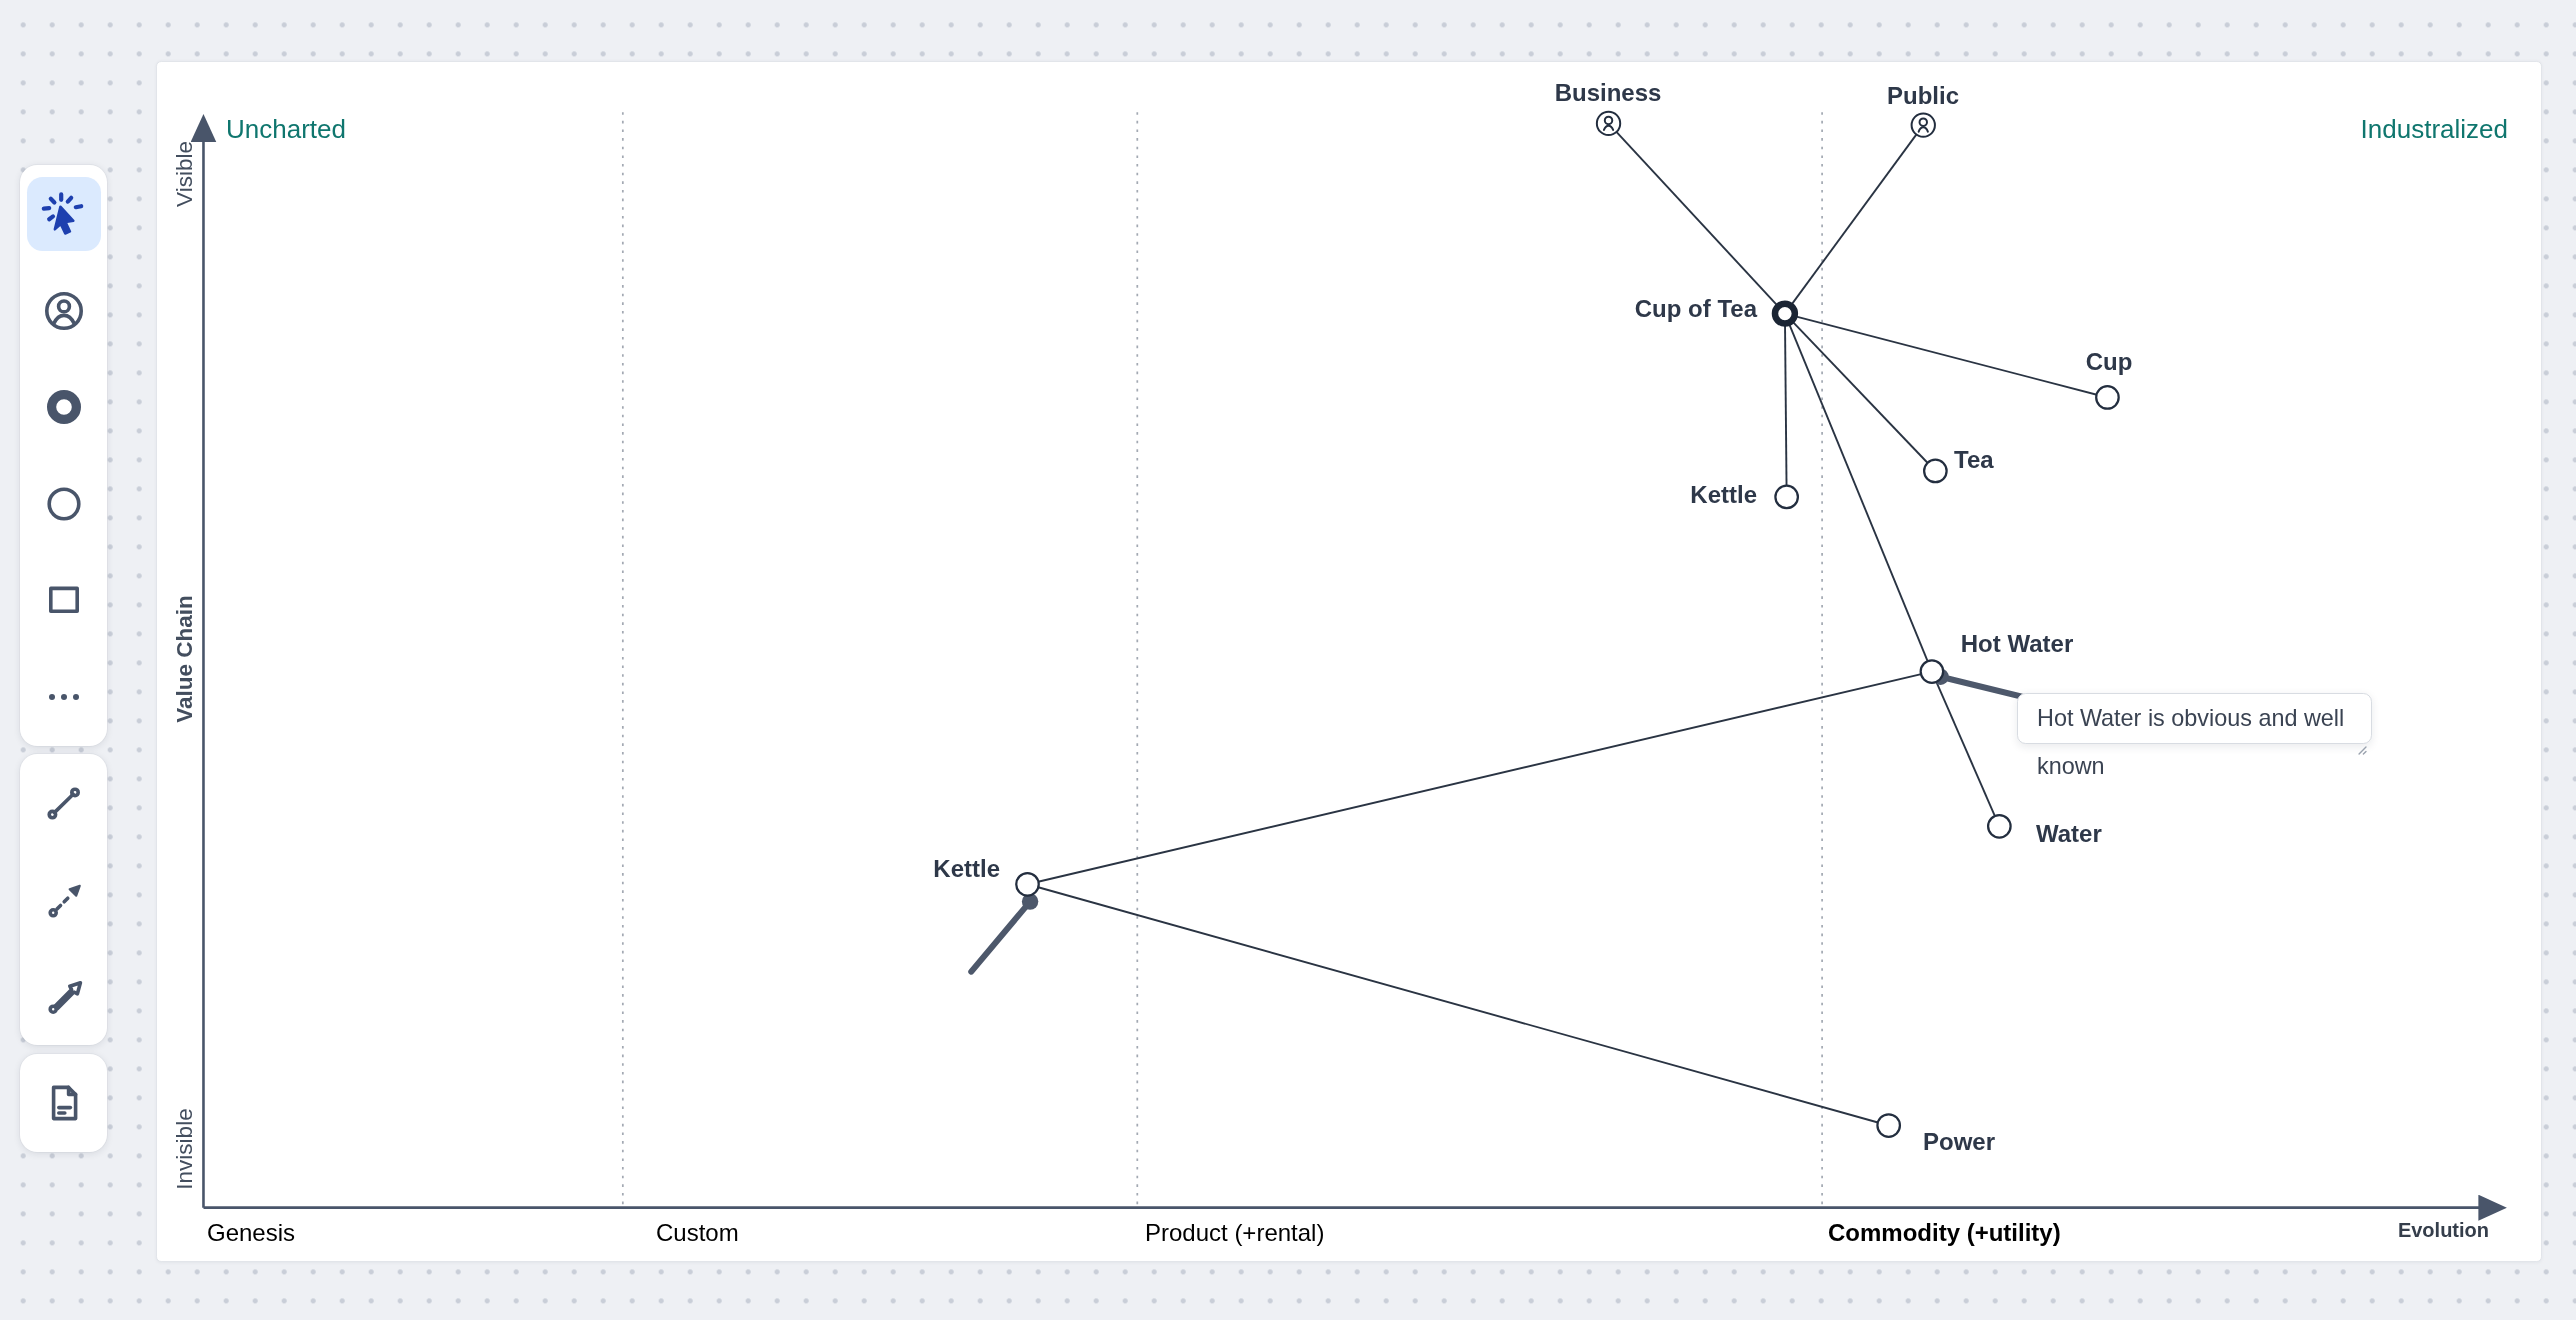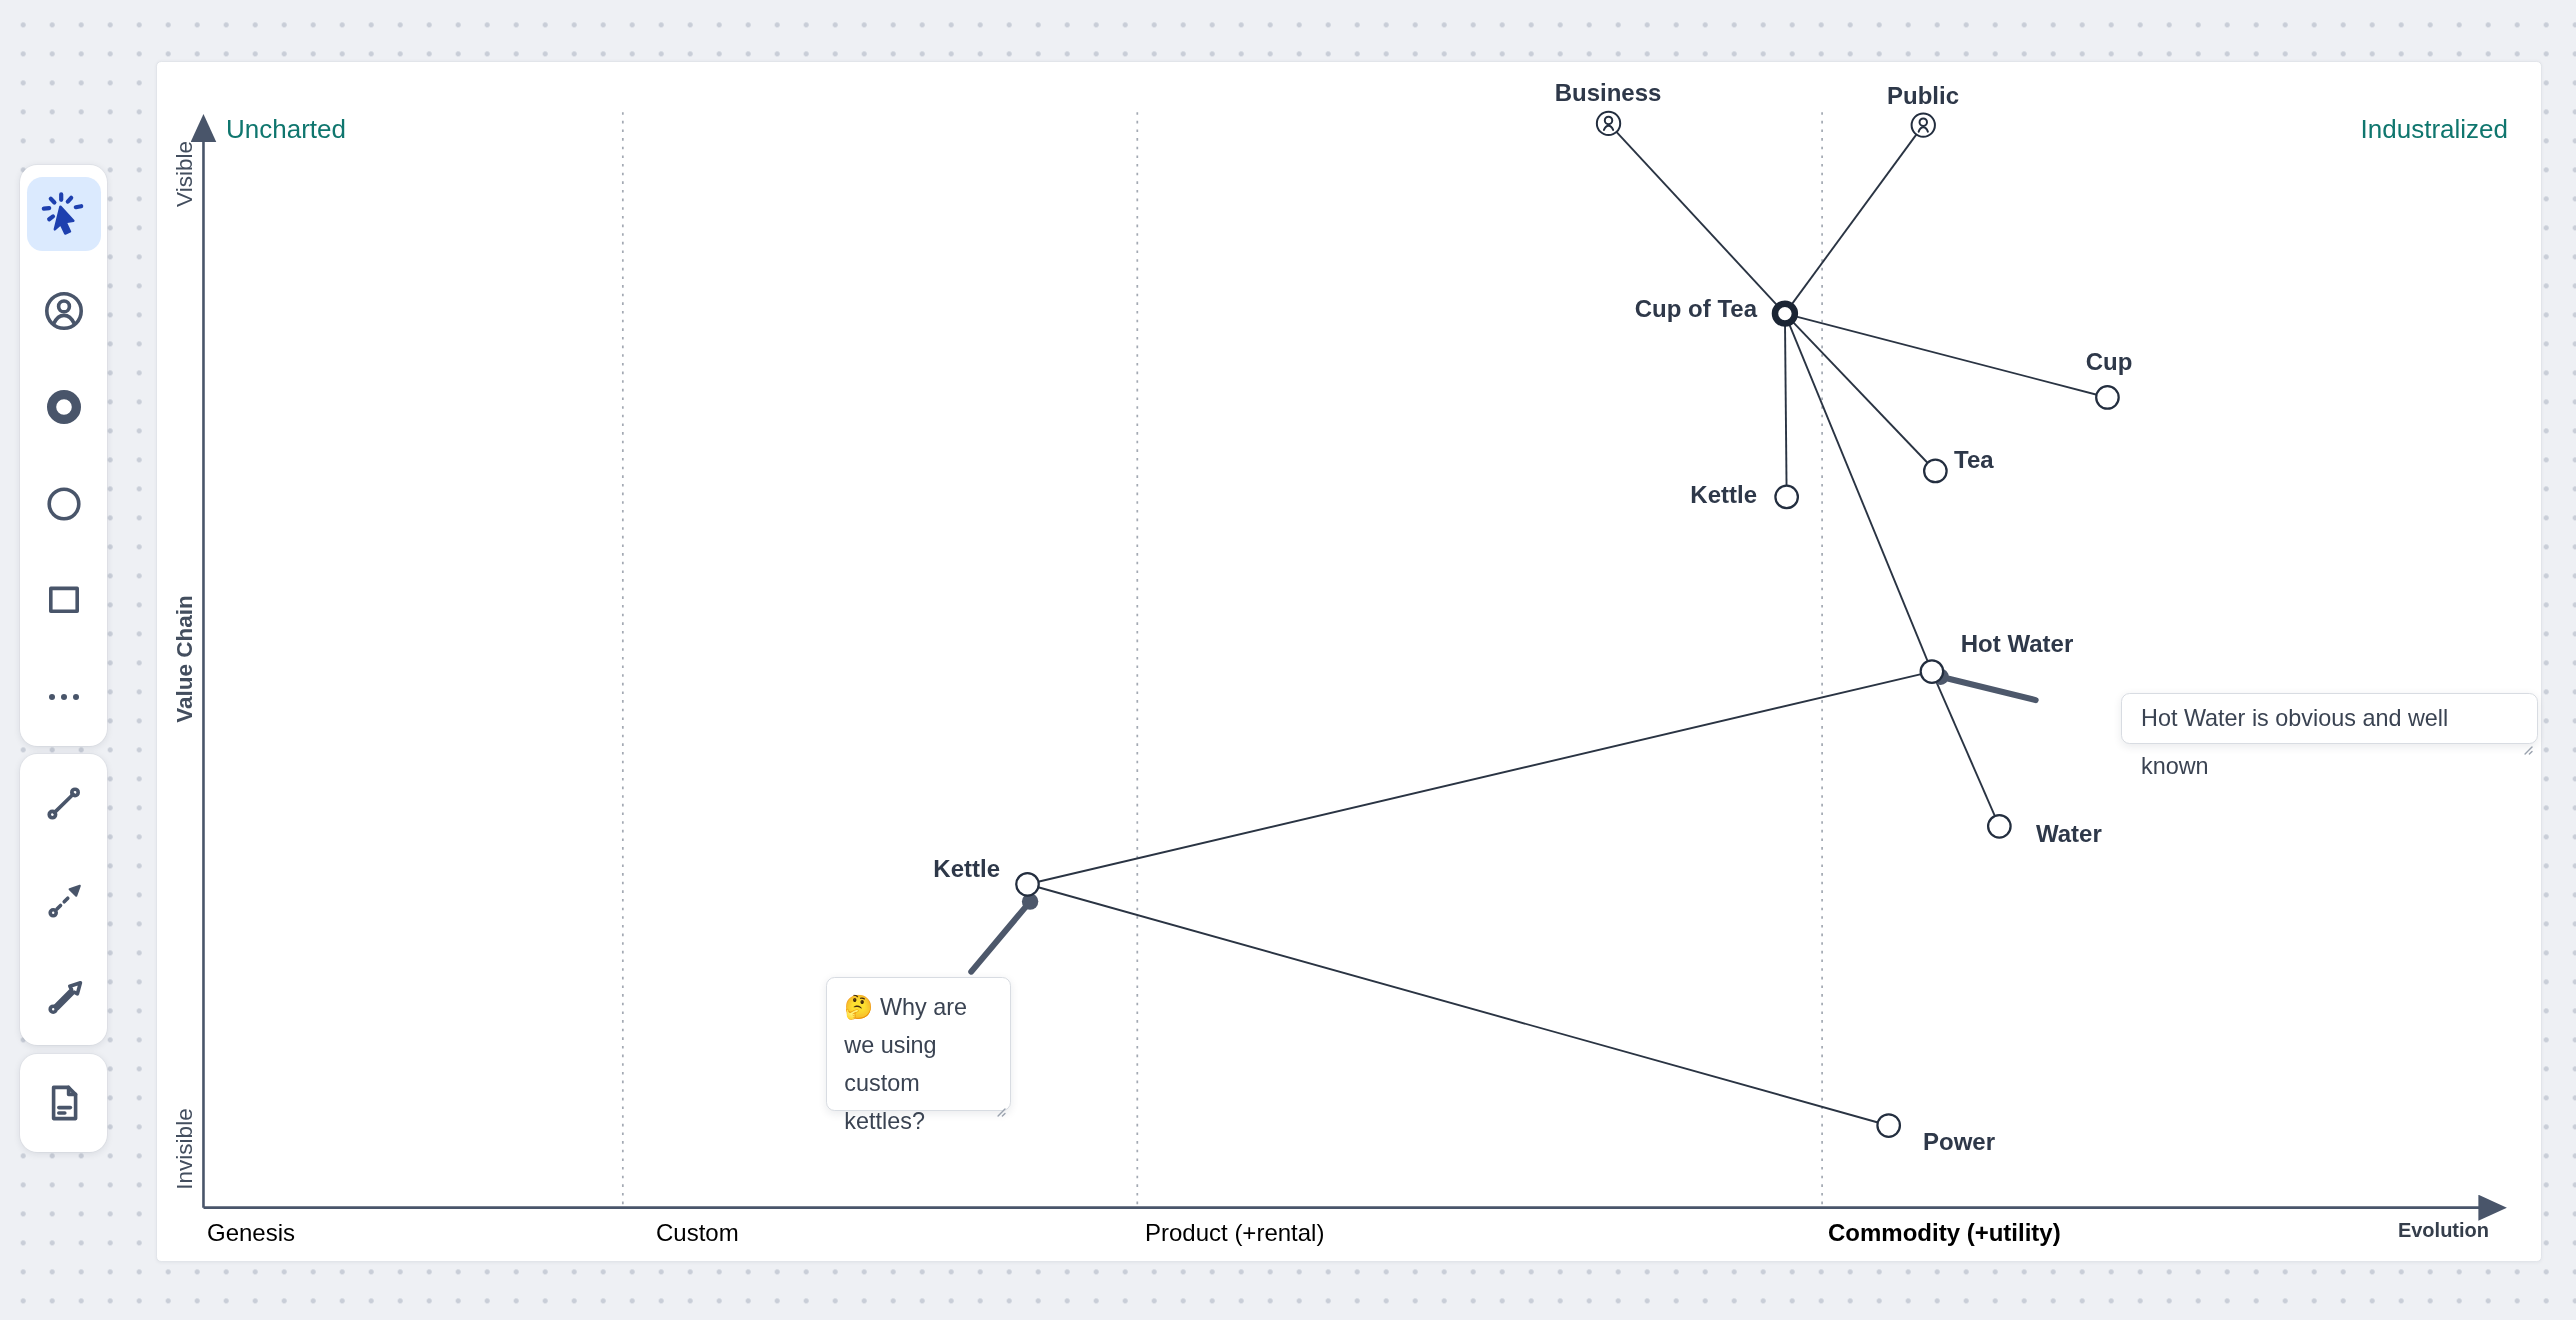--- a/index.html
+++ b/index.html
@@ -34,21 +34,21 @@
   .evo-lbl { font-size:20px; font-weight:700; color:#353e4b; top:1157px; }
   .vlabel { position:absolute; white-space:nowrap; font-size:22.5px; color:#434e5e; transform:translate(-50%,-50%) rotate(-90deg); }
   .vlabel.bold { font-weight:700; }
   .node-lbl { position:absolute; font-size:24px; color:#2e3849; white-space:nowrap; cursor:move;font-weight:bold; }
   .anch-c { transform:translate(-50%,-50%); }
   .anch-r { transform:translate(-100%,-50%); }
   .anch-l { transform:translate(0,-50%); }
 
   
   .note { position:absolute; background:#fff; border:1.3px solid #d8dce2; border-radius:8.7px; box-shadow:0 2.6px 8.7px rgba(20,30,50,.09); color:#3a4352; font-size:23.4px; cursor:move; }
-  .note-1 { left:1964px; top:631px; width:417px; height:51px; line-height:48px; padding:0 19px; }
+  .note-1 { left:1860px; top:631px; width:355px; height:51px; line-height:48px; padding:0 19px; }
   .note-2 { left:669px; top:915px; width:185px; height:134px; padding:10.4px 17.3px; line-height:38px; }
   .resize-handle { position:absolute; right:2.6px; bottom:2.6px; width:15.6px; height:15.6px; cursor:nwse-resize; }
   .resize-handle svg { width:15.6px; height:15.6px; stroke:#9aa2ae; stroke-width:1.6; stroke-linecap:round; }
 </style>
 </head>
 <body>
 
 <aside class="toolbar">
   <div class="tool-card">
     <button class="tool-btn selected">
@@ -221,24 +221,15 @@
 
   <div class="note note-1">
     <span>Hot Water is obvious and well known</span>
     <span class="resize-handle">
       <svg viewBox="0 0 18 18" fill="none">
           <line x1="15" y1="7" x2="7" y2="15"></line>
           <line x1="15" y1="12" x2="12" y2="15"></line>
         </svg>
     </span>
   </div>
-  <div class="note note-2">
-    <span>🤔 Why are we using custom kettles?</span>
-    <span class="resize-handle">
-      <svg viewBox="0 0 18 18" fill="none">
-          <line x1="15" y1="7" x2="7" y2="15"></line>
-          <line x1="15" y1="12" x2="12" y2="15"></line>
-        </svg>
-    </span>
-  </div>
 
 </main>
 
 
 </body></html>

